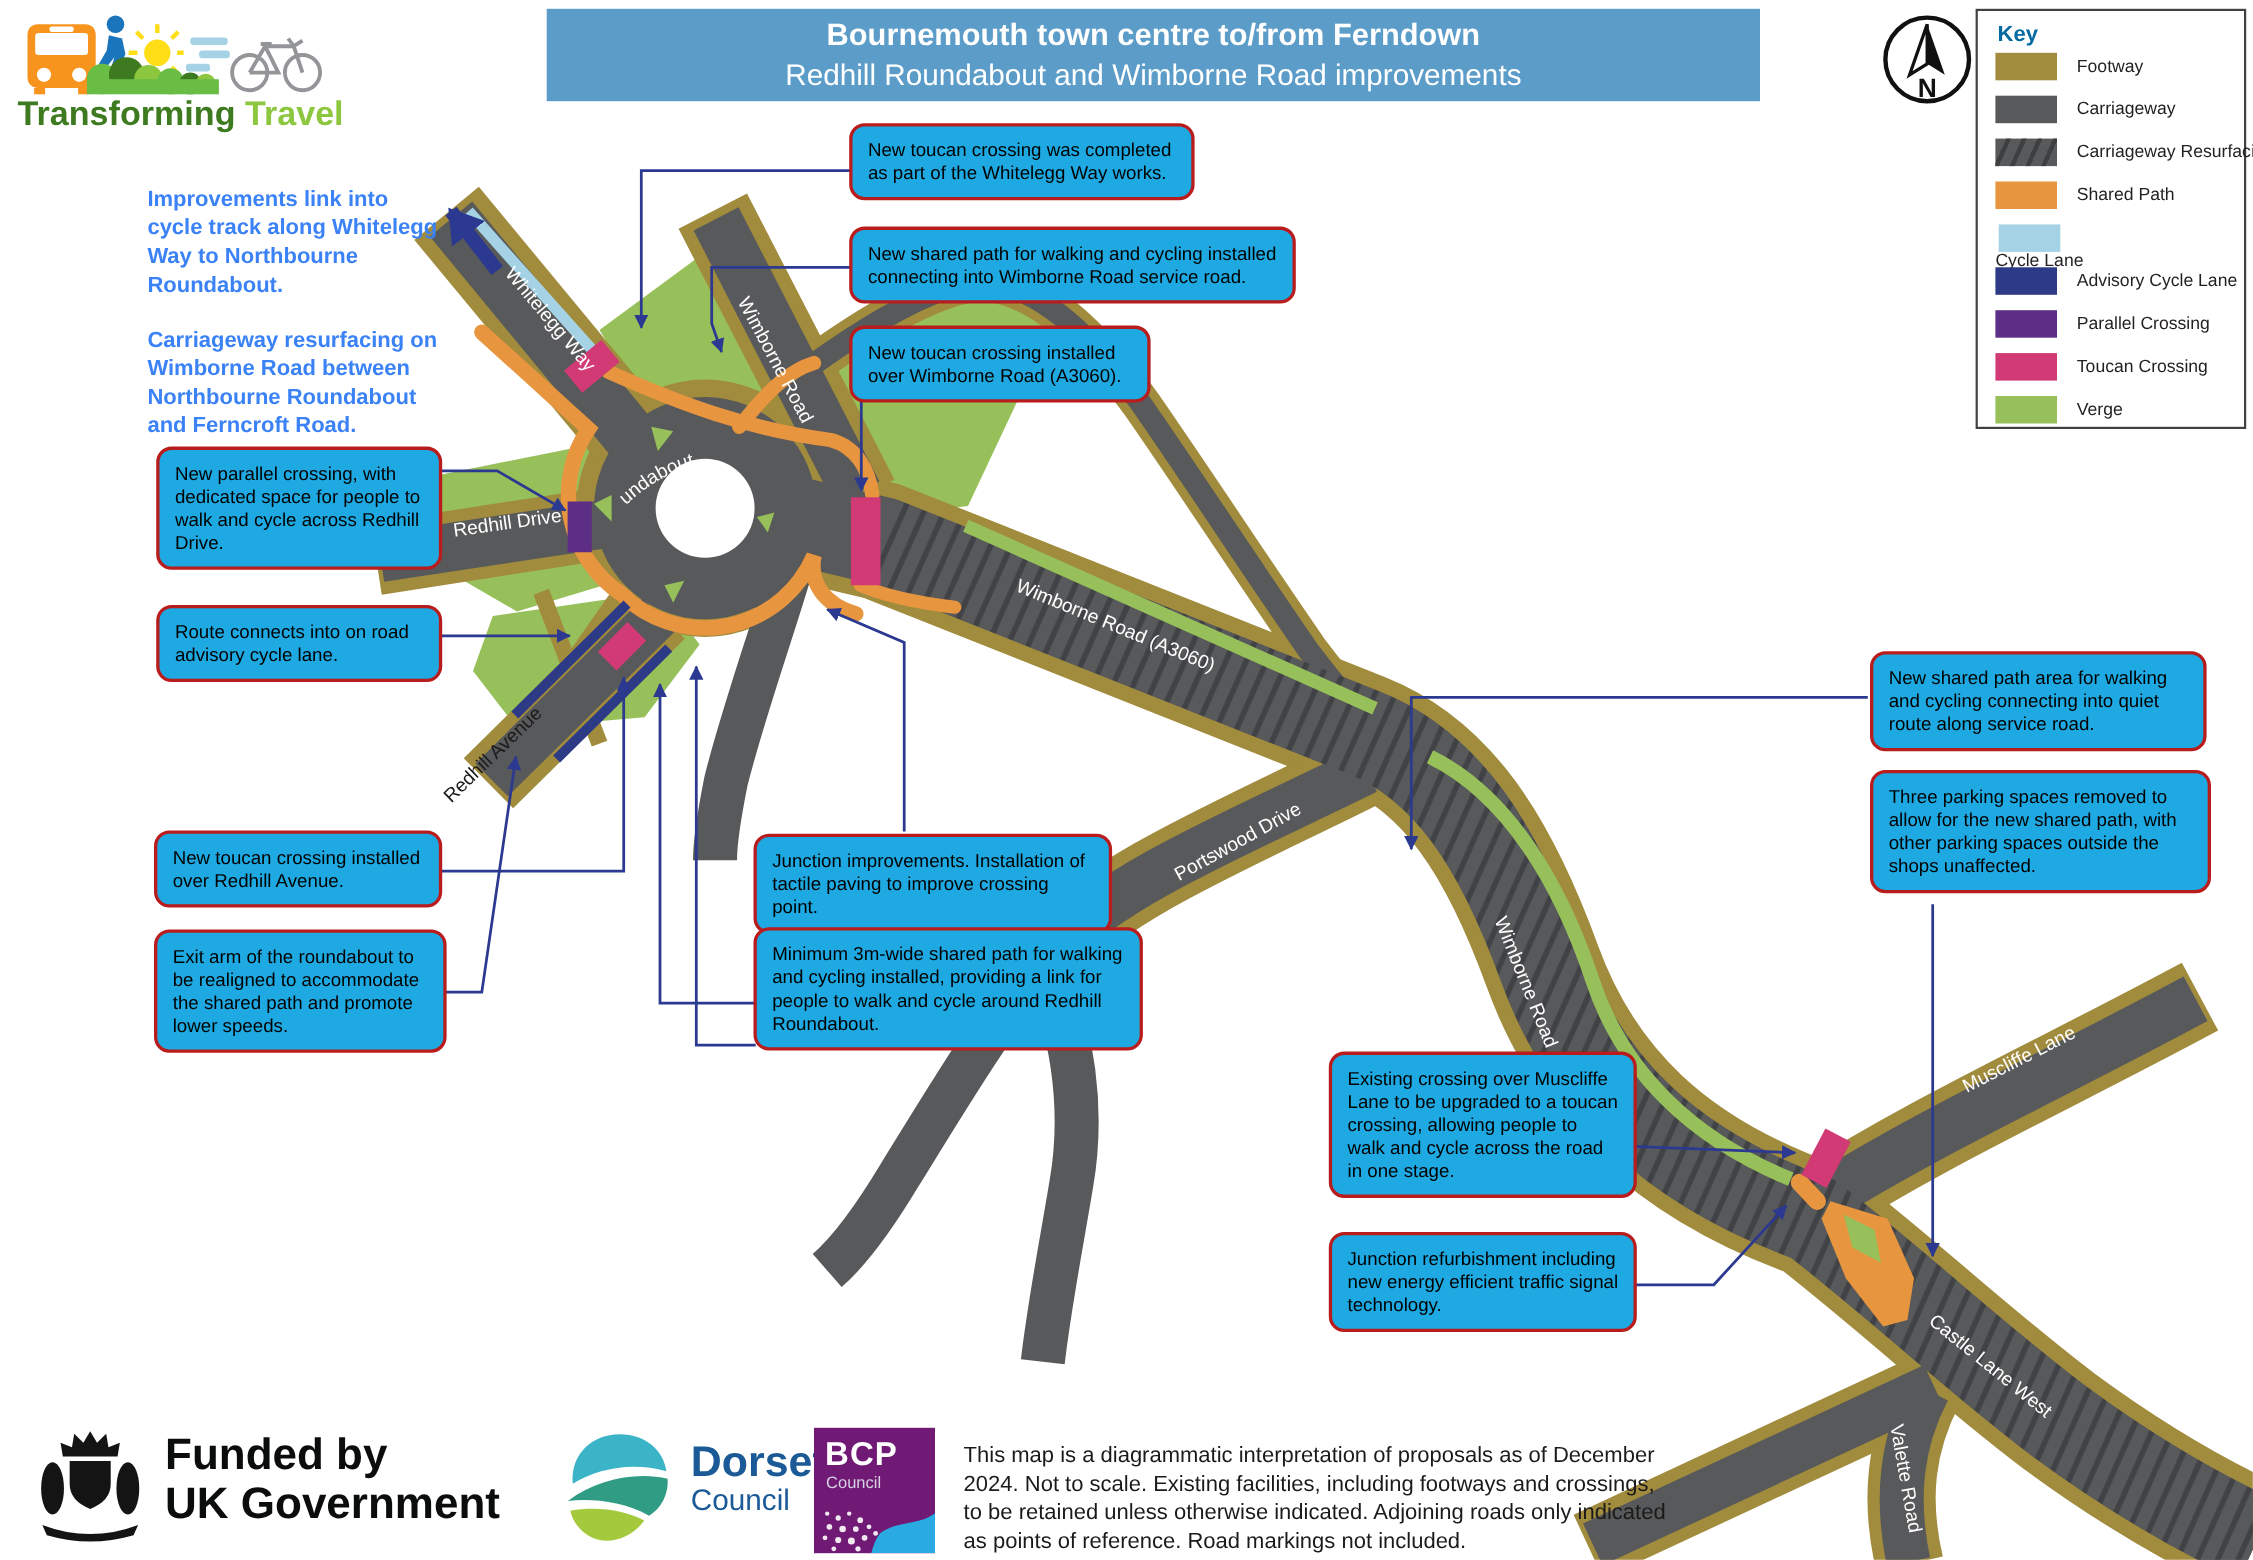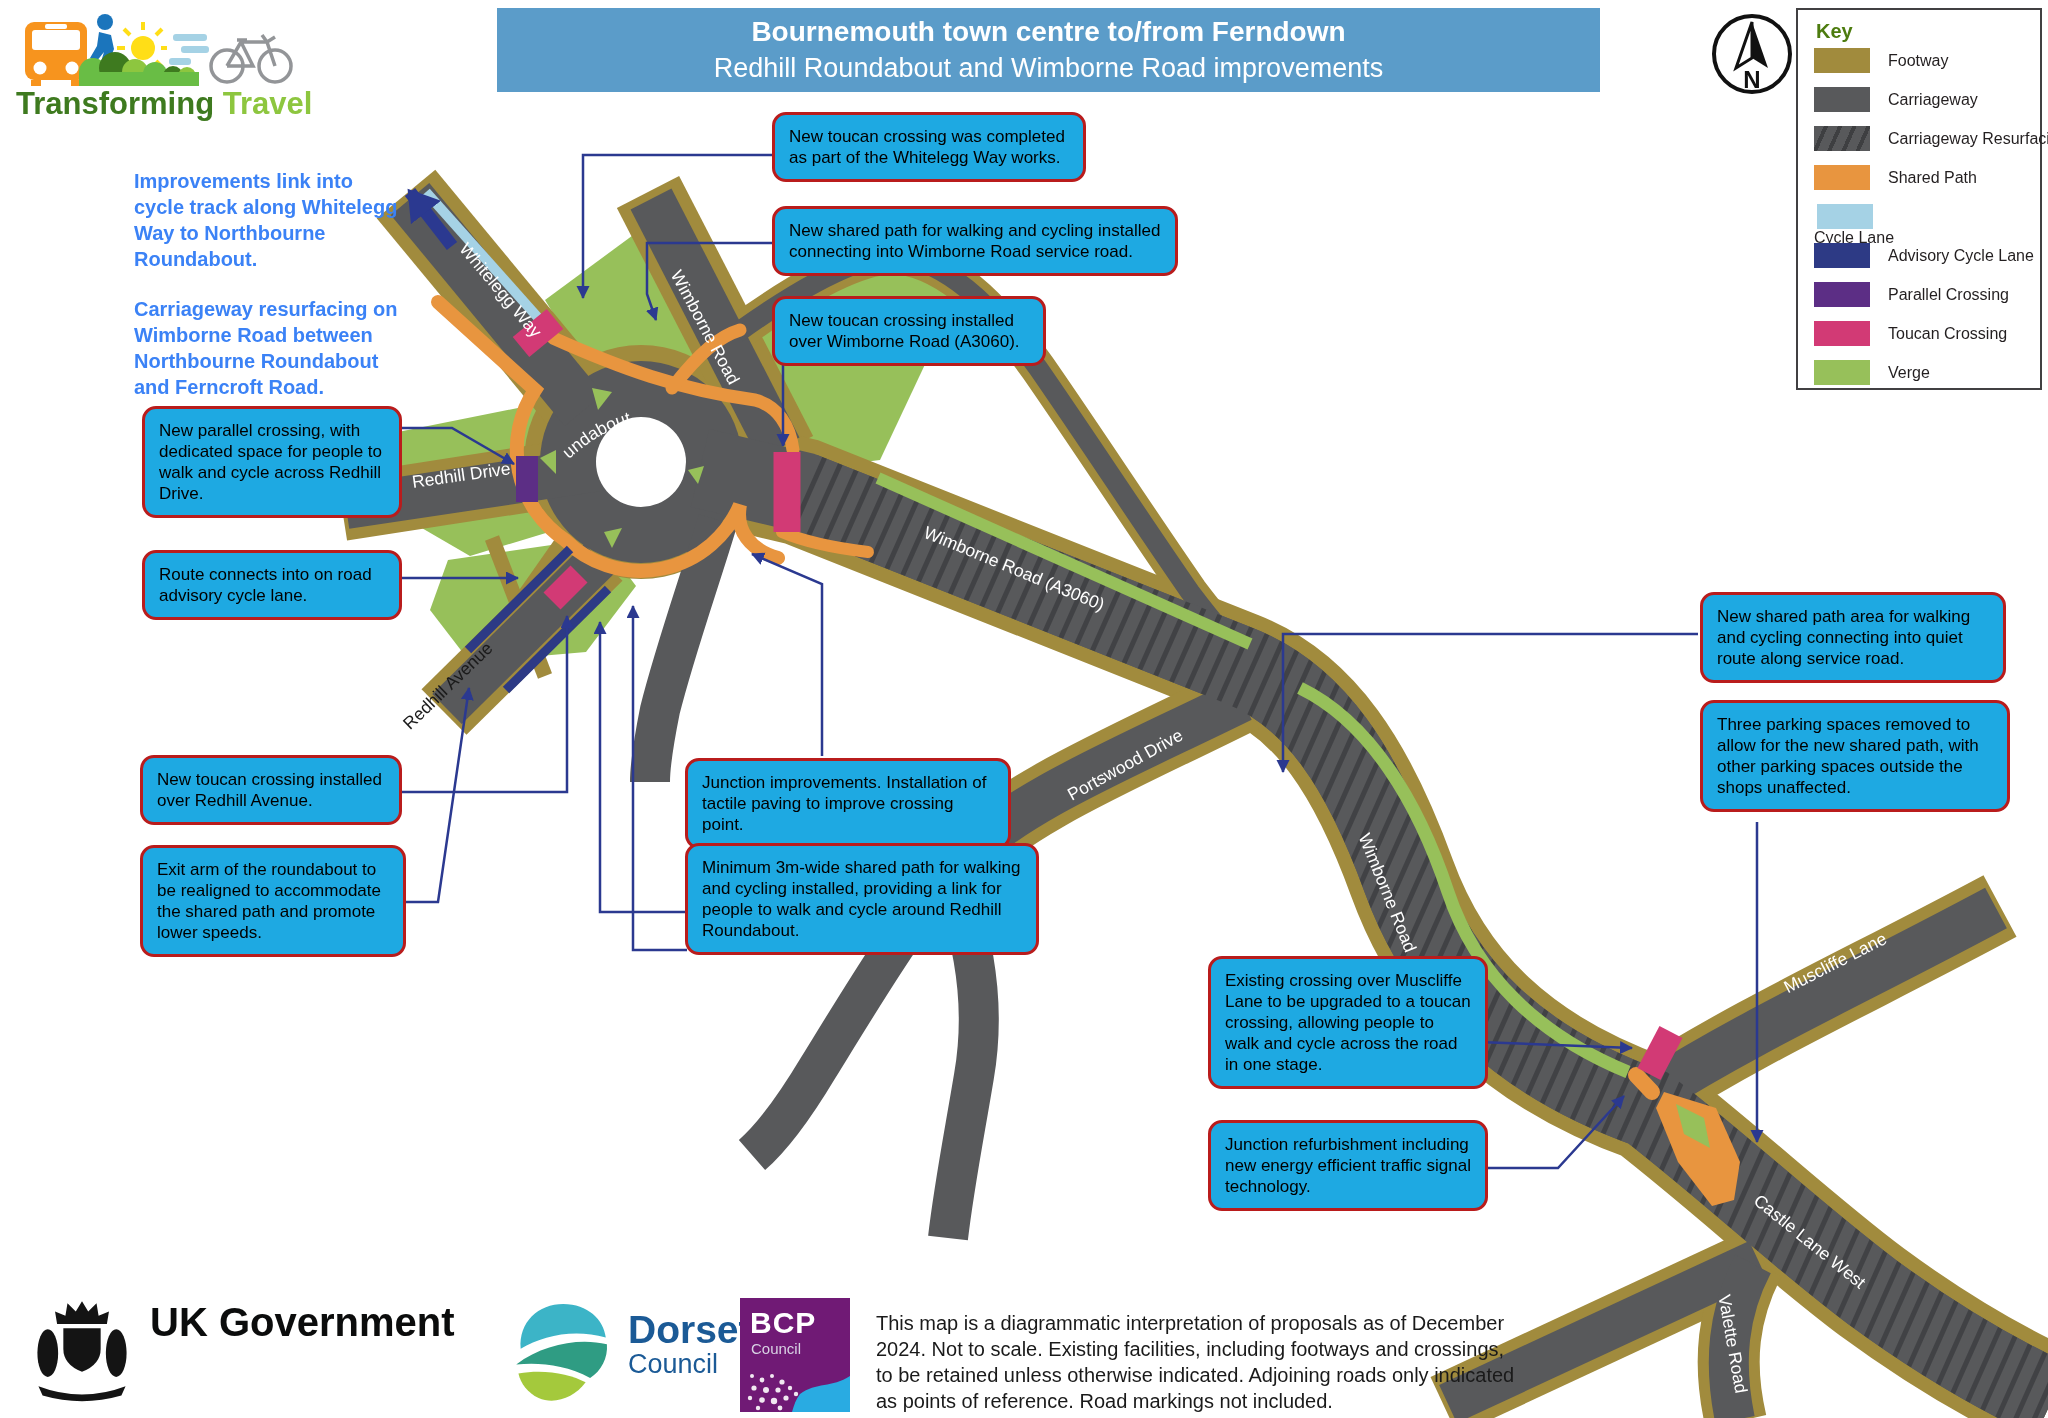--- a/index.html
+++ b/index.html
@@ -10,21 +10,21 @@
   
   .header{left:497px;top:8px;width:1103px;height:84px;background:#5B9CC9;color:#fff;
           display:flex;flex-direction:column;align-items:center;justify-content:center;line-height:1.3;}
   .header .l1{font-size:28px;font-weight:bold;}
   .header .l2{font-size:27px;}
   
   .callout{position:absolute;background:#1EA9E2;border:3px solid #b91c1c;border-radius:14px;
            color:#000000;font-size:17px;line-height:1.24;padding:11px 14px;}
   
   .keybox{left:1796px;top:8px;width:246px;height:382px;background:#fff;border:2px solid #414042;box-sizing:border-box;}
-  .keytitle{font-size:20px;font-weight:bold;color:#4d7c0f;margin:10px 0 0 18px;}
+  .keytitle{font-size:20px;font-weight:bold;color:#0369a1;margin:10px 0 0 18px;}
   .keyrow{position:absolute;left:18px;display:flex;align-items:center;}
   .swatch{width:56px;height:25px;margin-right:18px;position:relative;flex:0 0 auto;}
   .swatch.hatched::after{content:"";position:absolute;inset:0;
       background:repeating-linear-gradient(114deg, rgba(0,0,0,0) 0 9px, #3E3F41 9px 13px);}
   .keylabel{font-size:16px;color:#231f20;white-space:nowrap;}
   
   .notes{left:134px;top:168px;width:272px;color:#3b82f6;font-size:20px;font-weight:bold;line-height:1.3;}
   .notes p{margin:0;}
   .notes p + p{margin-top:24px;}
   
@@ -309,20 +309,21 @@
 <div class="callout" style="left:1208px;top:1120px;width:246px;">Junction refurbishment including new energy efficient traffic signal technology.</div>
 
 <svg class="abs" style="left:30px;top:1295px;" width="104" height="112" viewBox="0 0 100 108">
   <path d="M50,6 l6,10 8,-8 2,12 10,-4 -2,12 h-48 l-2,-12 10,4 2,-12 8,8 z" fill="#141414"></path>
   <path d="M32,32 h36 v20 q0,15 -18,22 q-18,-7 -18,-22 z" fill="#141414"></path>
   <ellipse cx="17" cy="56" rx="10" ry="23" fill="#141414"></ellipse>
   <ellipse cx="83" cy="56" rx="10" ry="23" fill="#141414"></ellipse>
   <path d="M8,88 q42,16 84,0 l-4,9 q-38,11 -76,0 z" fill="#141414"></path>
 </svg>
 <div class="abs funded">
+  <div>Funded by</div>
   <div>UK Government</div>
 </div>
 
 <svg class="abs" style="left:505px;top:1295px;" width="112" height="112" viewBox="0 0 100 100">
   <path d="M14,48 C12,24 30,8 52,8 C74,8 88,22 90,38 C62,30 34,36 14,48 Z" fill="#3CB4C7"></path>
   <path d="M10,62 C34,44 66,38 91,44 C92,56 86,68 76,74 C54,62 30,60 10,62 Z" fill="#2F9C83"></path>
   <path d="M12,70 C34,66 58,70 72,78 C62,92 44,98 30,92 C20,87 14,79 12,70 Z" fill="#A4C93C"></path>
 </svg>
 <div class="abs dorsettext">
   <div class="d1">Dorset</div>

